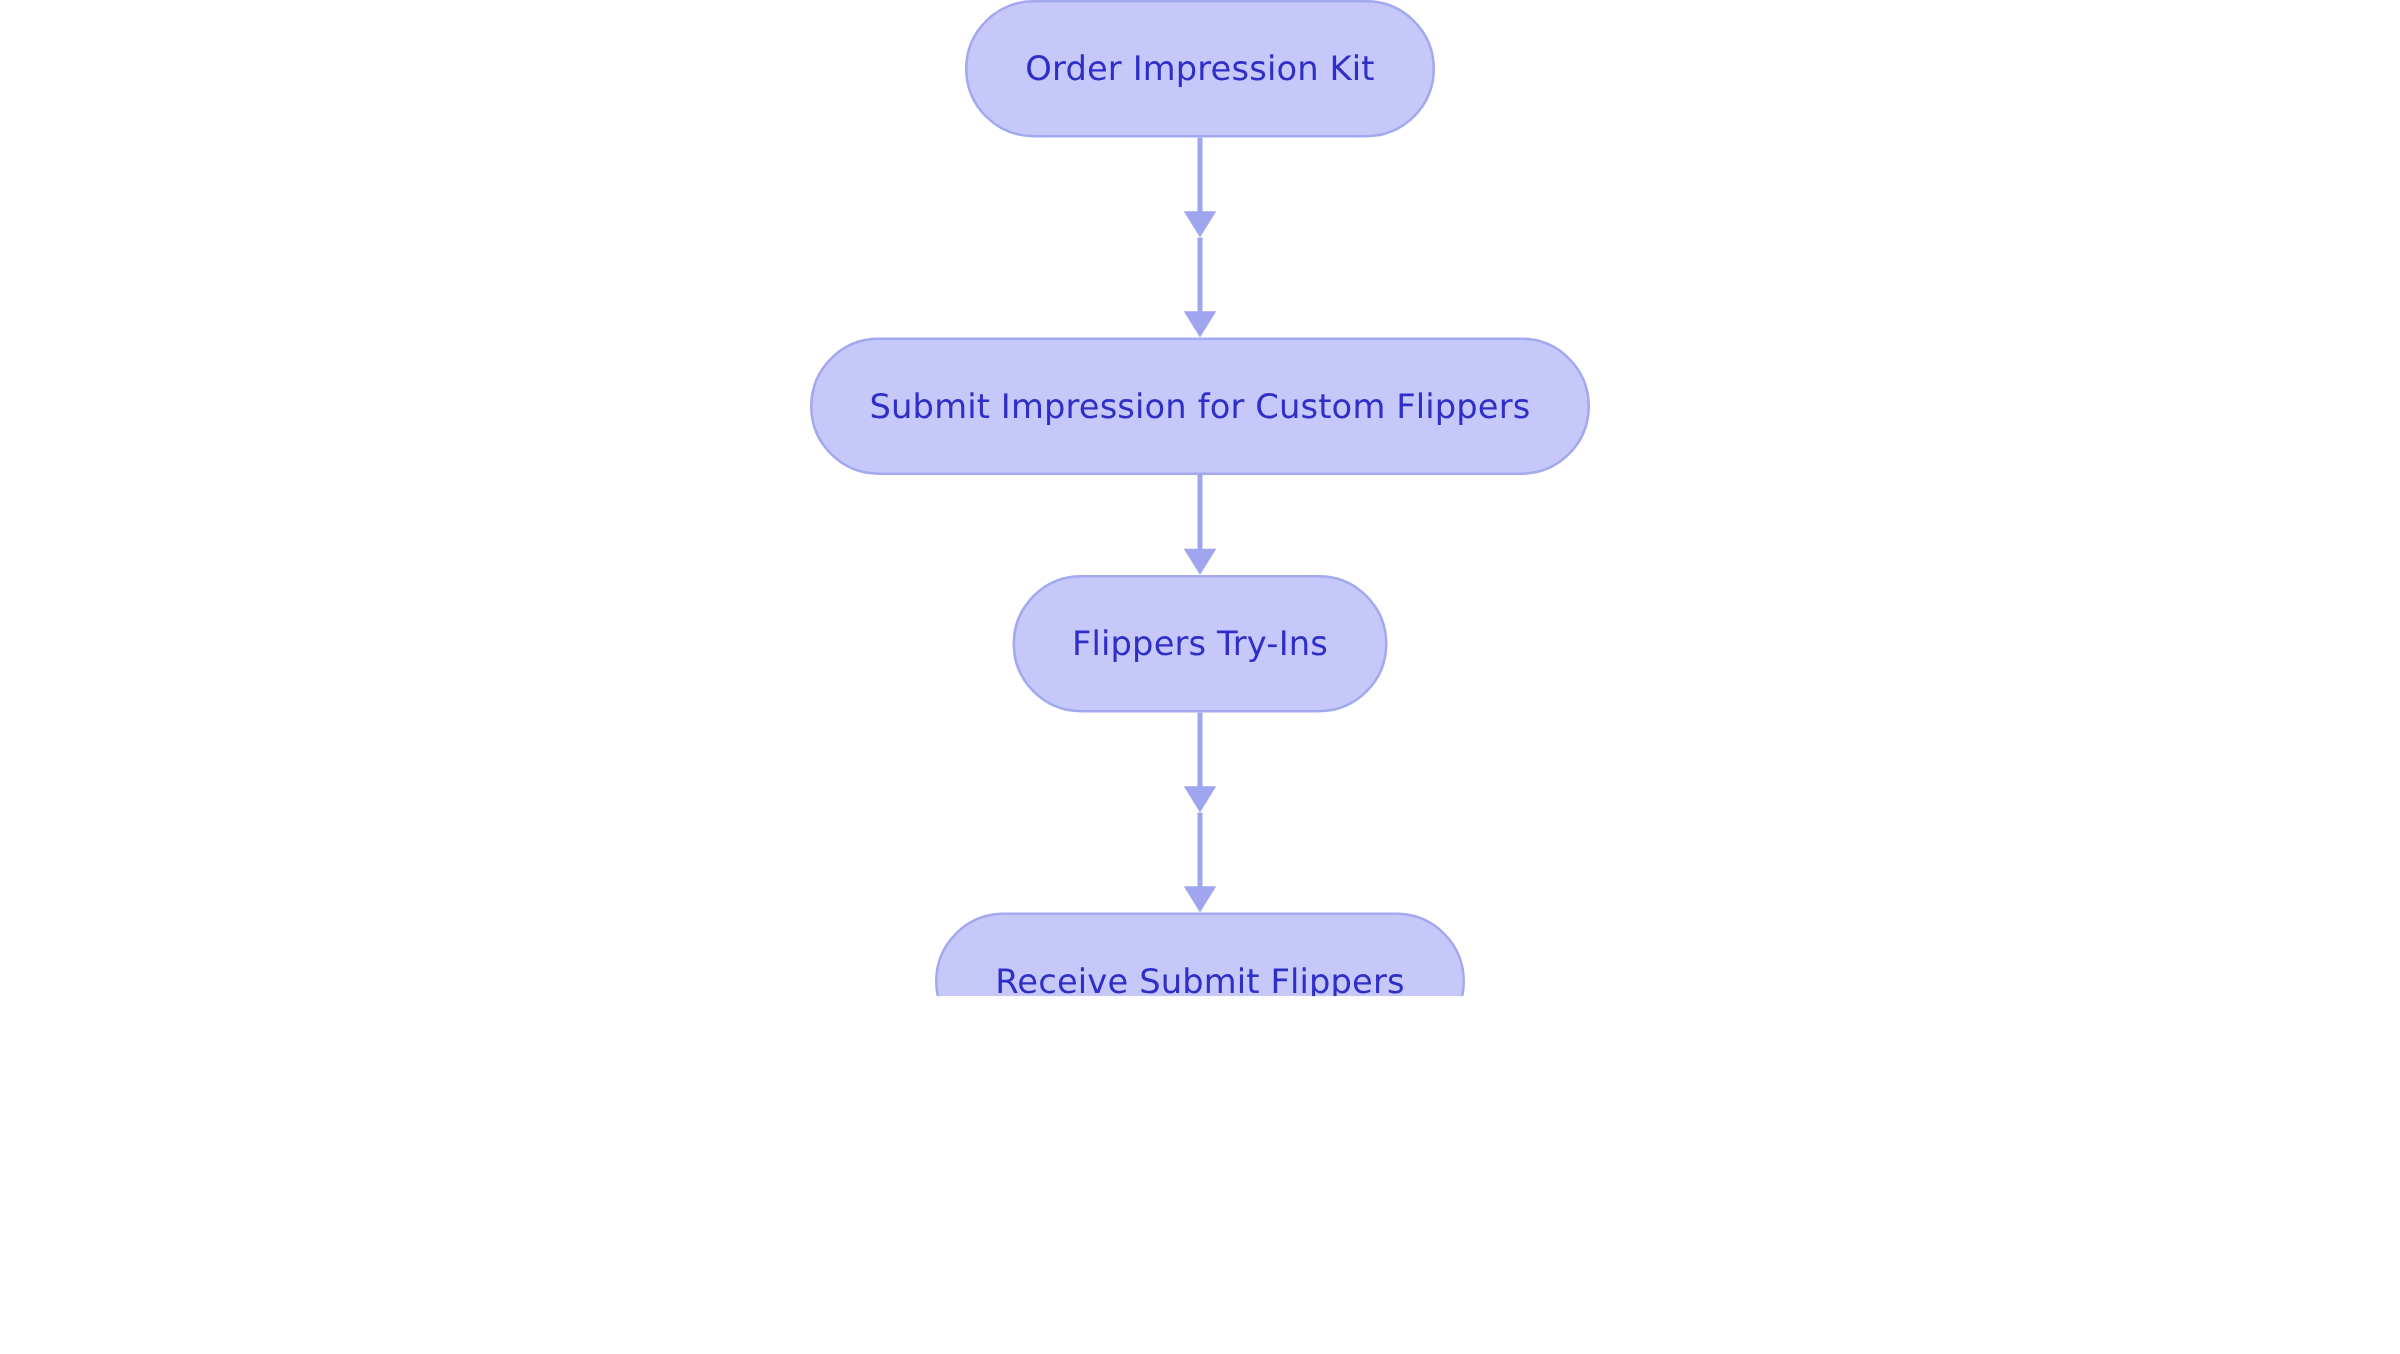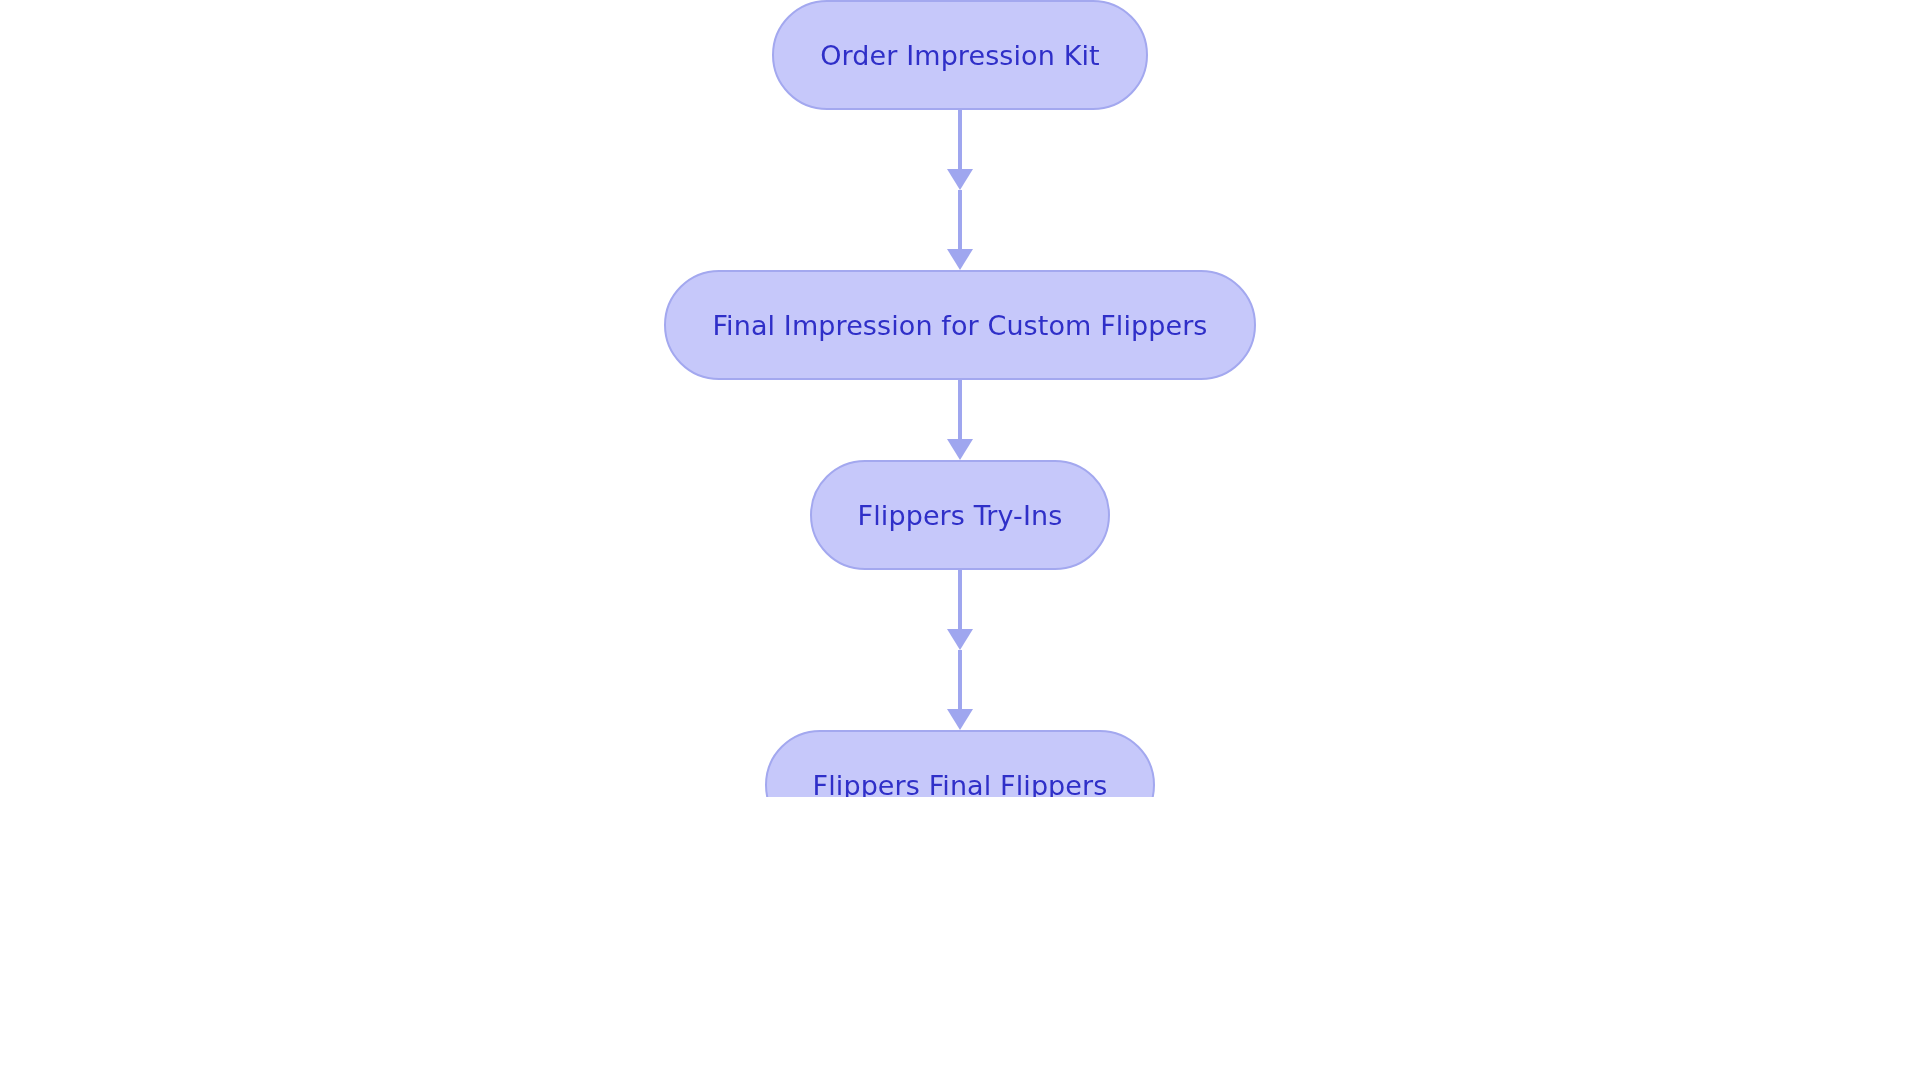--- a/index.html
+++ b/index.html
@@ -92,21 +92,21 @@
       <div class="head"></div>
     </div>
 
 
     <div class="connector">
       <div class="stem"></div>
       <div class="head"></div>
     </div>
 
     <div class="node">
-      <span class="node-label">Final Impression for Custom Flippers</span>
+      <span class="node-label">Submit Impression for Custom Flippers</span>
     </div>
 
     <div class="connector">
       <div class="stem"></div>
       <div class="head"></div>
     </div>
 
     <div class="node">
       <span class="node-label">Flippers Try-Ins</span>
     </div>
@@ -116,17 +116,17 @@
       <div class="head"></div>
     </div>
 
 
     <div class="connector">
       <div class="stem"></div>
       <div class="head"></div>
     </div>
 
     <div class="node">
-      <span class="node-label">Flippers Final Flippers</span>
+      <span class="node-label">Receive Submit Flippers</span>
     </div>
 
   </div>
 </div>
 
 </body></html>

